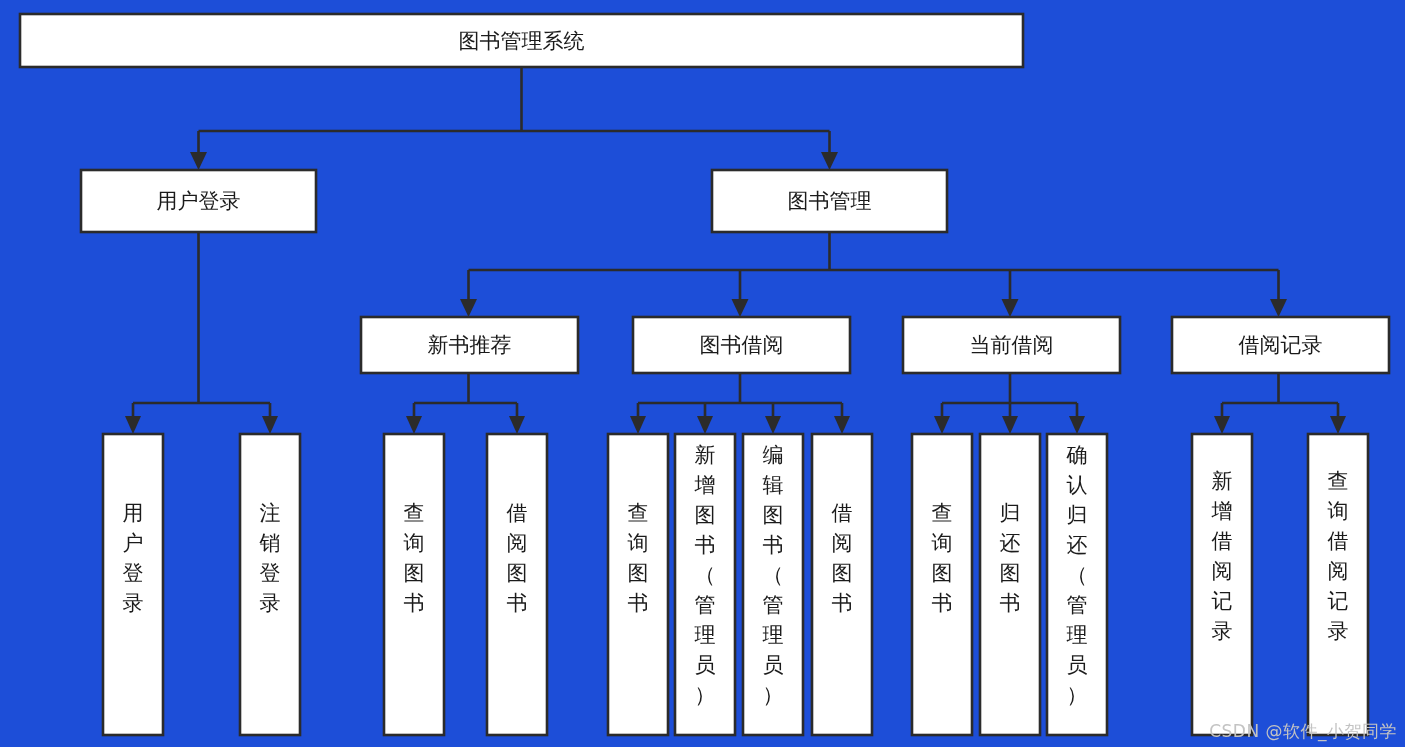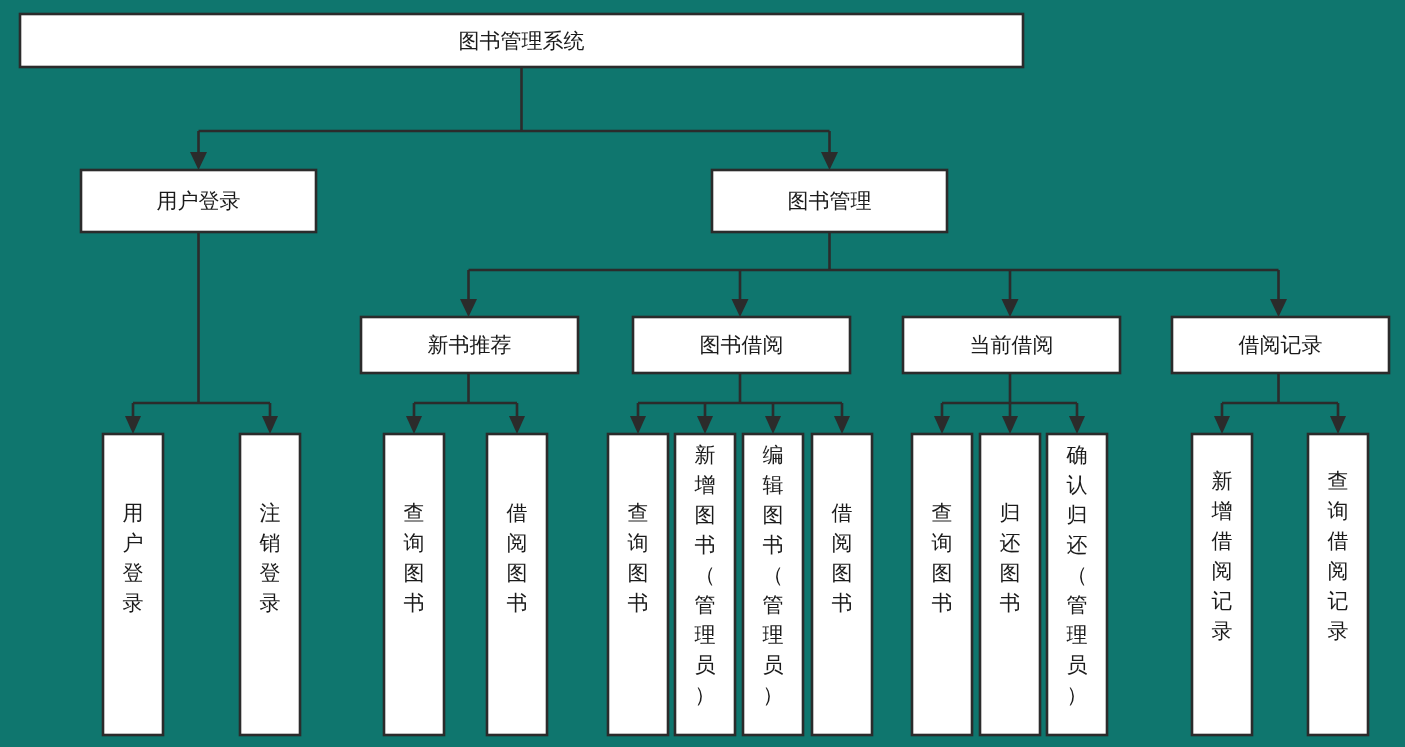--- a/index.html
+++ b/index.html
@@ -11,21 +11,21 @@
   body {
     width: 1405px;
     height: 747px;
     font-family: "DejaVu Sans", "Liberation Sans", sans-serif;
     overflow: hidden;
   }
   #diagram-root {
     position: relative;
     width: 1405px;
     height: 747px;
-    background: #0f766e;
+    background: #1d4ed8;
   }
   svg.tree-canvas {
     position: absolute;
     left: 0;
     top: 0;
     width: 1405px;
     height: 747px;
     display: block;
   }
   .node-box {
@@ -243,14 +243,15 @@
       <rect class="node-box" x="1192" y="434" width="60" height="301"></rect>
       <text class="node-label-vertical" x="1222" y="488"><tspan x="1222" dy="0">新</tspan><tspan x="1222" dy="30">增</tspan><tspan x="1222" dy="30">借</tspan><tspan x="1222" dy="30">阅</tspan><tspan x="1222" dy="30">记</tspan><tspan x="1222" dy="30">录</tspan></text>
     </g>
     <g>
       <rect class="node-box" x="1308" y="434" width="60" height="301"></rect>
       <text class="node-label-vertical" x="1338" y="488"><tspan x="1338" dy="0">查</tspan><tspan x="1338" dy="30">询</tspan><tspan x="1338" dy="30">借</tspan><tspan x="1338" dy="30">阅</tspan><tspan x="1338" dy="30">记</tspan><tspan x="1338" dy="30">录</tspan></text>
     </g>
 
   </svg>
 
+  <div class="watermark-text">CSDN @软件_小贺同学</div>
 
 </div>
 
 </body></html>

